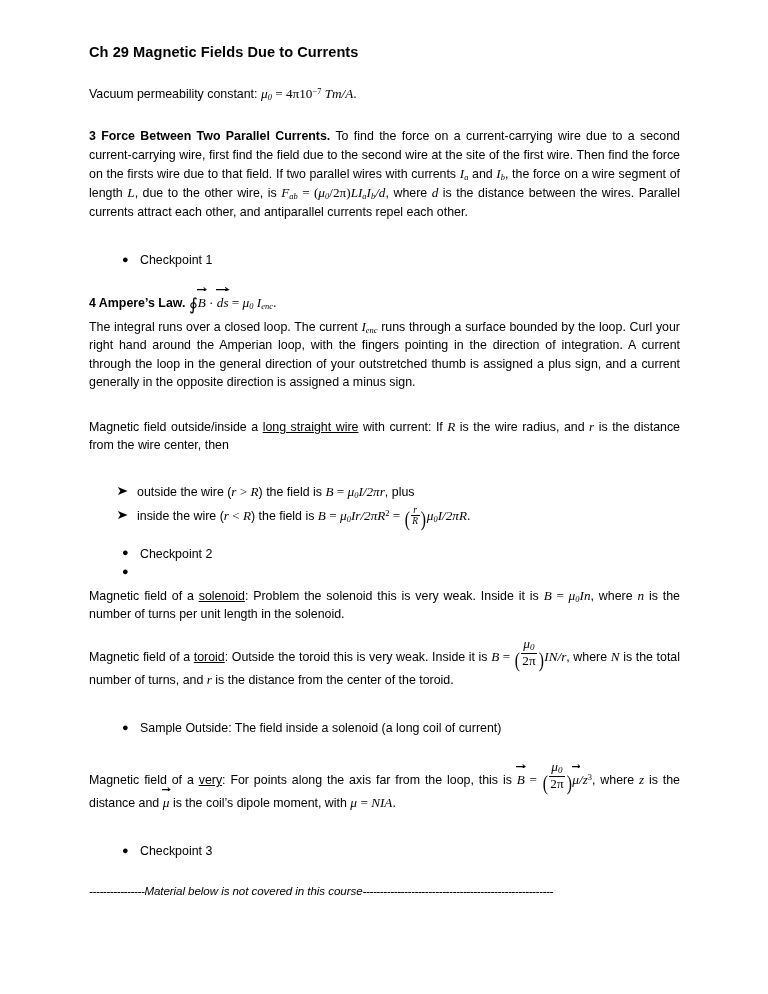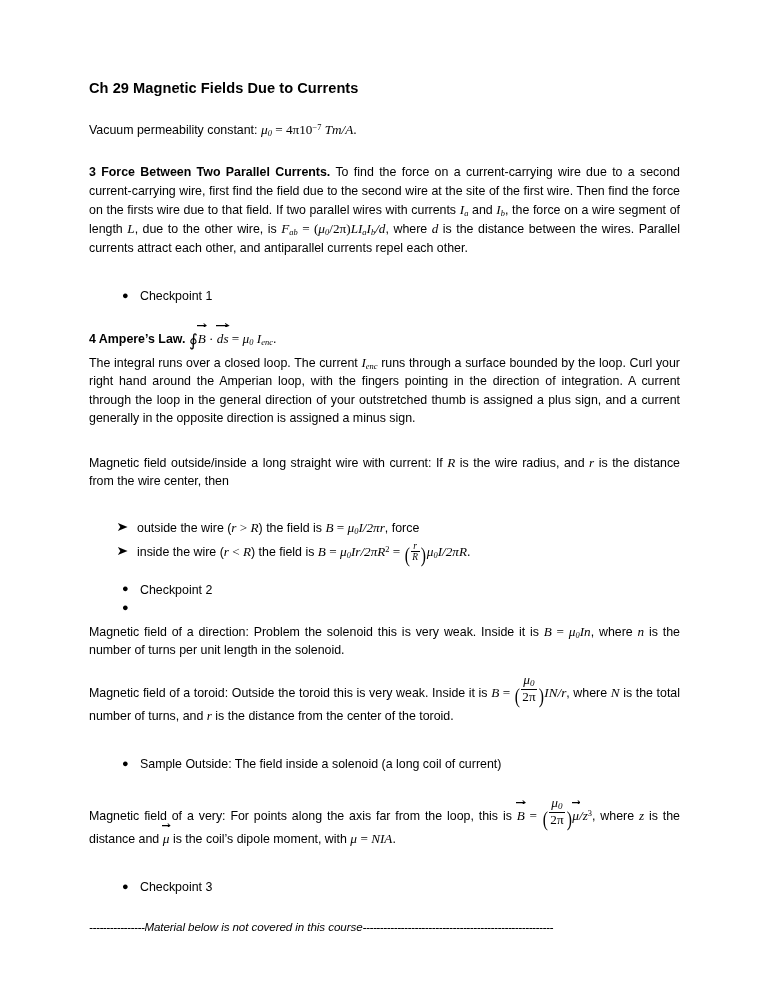--- a/index.html
+++ b/index.html
@@ -13,21 +13,21 @@
     font-family: "Liberation Sans", sans-serif;
     color: #000000;
     overflow: hidden;
   }
   .page {
     position: relative;
     width: 768px;
     height: 994px;
     background: #ffffff;
     box-sizing: border-box;
-    padding: 80px 88px 0 89px;
+    padding: 44px 88px 0 89px;
     border-radius: 20px;
   }
   .doc-body {
     width: 591px;
   }
   h1.doc-title {
     font-size: 14.6px;
     font-weight: bold;
     margin: 0 0 22px 0;
     line-height: 1.22;
@@ -36,21 +36,21 @@
   p.para {
     font-size: 12.4px;
     line-height: 1.465;
     margin: 0 0 14px 0;
     text-align: justify;
     text-justify: inter-word;
   }
   p.para.nojust { text-align: left; }
   p.run { margin-bottom: 0; }
   .b { font-weight: bold; }
-  .u { }
+  .u { text-decoration: underline; }
   
   .m {
     font-family: "Liberation Serif", serif;
     font-style: italic;
     font-size: 13.2px;
     text-align: right;
   }
   .mu {
     font-family: "Liberation Serif", serif;
     font-style: italic;
@@ -189,35 +189,35 @@
 
     <p class="para"><span>The integral runs over a closed loop. The current </span><span class="m">I</span><span class="m sub">enc</span><span> runs through a surface bounded by the loop. Curl your right hand around the Amperian loop, with the fingers pointing in the direction of integration. A current through the loop in the general direction of your outstretched thumb is assigned a plus sign, and a current generally in the opposite direction is assigned a minus sign.</span></p>
 
     <div class="blk-sp-12"></div>
 
     <p class="para"><span>Magnetic field outside/inside a </span><span class="u">long straight wire</span><span> with current: If </span><span class="m">R</span><span> is the wire radius, and </span><span class="m">r</span><span> is the distance from the wire center, then</span></p>
 
     <div class="blk-sp-12"></div>
 
     <ul class="arrows">
-      <li><span class="mk">➤</span><span>outside the wire (</span><span class="m">r</span><span class="mr"> &gt; </span><span class="m">R</span><span>) the field is </span><span class="m">B</span><span class="mr"> = </span><span class="mu">μ</span><span class="mu sub">0</span><span class="m">I</span><span class="m">/2πr</span><span>, force</span></li>
+      <li><span class="mk">➤</span><span>outside the wire (</span><span class="m">r</span><span class="mr"> &gt; </span><span class="m">R</span><span>) the field is </span><span class="m">B</span><span class="mr"> = </span><span class="mu">μ</span><span class="mu sub">0</span><span class="m">I</span><span class="m">/2πr</span><span>, plus</span></li>
       <li><span class="mk">➤</span><span>inside the wire (</span><span class="m">r</span><span class="mr"> &lt; </span><span class="m">R</span><span>) the field is </span><span class="m">B</span><span class="mr"> = </span><span class="mu">μ</span><span class="mu sub">0</span><span class="m">Ir</span><span class="m">/2πR</span><span class="mr sup">2</span><span class="mr"> = </span><span class="paren">(</span><span class="frac m"><span class="num">r</span><span class="den">R</span></span><span class="paren">)</span><span class="mu">μ</span><span class="mu sub">0</span><span class="m">I</span><span class="m">/2πR</span><span>.</span></li>
     </ul>
 
     <div class="blk-sp-16"></div>
 
     <ul class="bullets">
       <li><span class="mk">●</span><span>Checkpoint 2</span></li>
       <li><span class="mk">●</span></li>
     </ul>
 
     <div class="blk-sp-22"></div>
 
 
-    <p class="para"><span>Magnetic field of a </span><span class="u">direction</span><span>: Problem the solenoid this is very weak. Inside it is </span><span class="m">B</span><span class="mr"> = </span><span class="mu">μ</span><span class="mu sub">0</span><span class="m">In</span><span>, where </span><span class="m">n</span><span> is the number of turns per unit length in the solenoid.</span></p>
+    <p class="para"><span>Magnetic field of a </span><span class="u">solenoid</span><span>: Problem the solenoid this is very weak. Inside it is </span><span class="m">B</span><span class="mr"> = </span><span class="mu">μ</span><span class="mu sub">0</span><span class="m">In</span><span>, where </span><span class="m">n</span><span> is the number of turns per unit length in the solenoid.</span></p>
 
     <p class="para"><span>Magnetic field of a </span><span class="u">toroid</span><span>:  Outside the toroid this is very weak. Inside it is </span><span class="m">B</span><span class="mr"> = </span><span class="paren">(</span><span class="frac"><span class="num mu"><span>μ</span><span class="sub">0</span></span><span class="den mr">2π</span></span><span class="paren">)</span><span class="m">IN</span><span class="m">/r</span><span>, where </span><span class="m">N</span><span> is the total number of turns, and </span><span class="m">r</span><span> is the distance from the center of the toroid.</span></p>
 
     <div class="blk-sp-16"></div>
 
     <ul class="bullets">
       <li><span class="mk">●</span><span>Sample Outside: The field inside a solenoid (a long coil of current)</span></li>
     </ul>
 
     <div class="blk-sp-22"></div>

